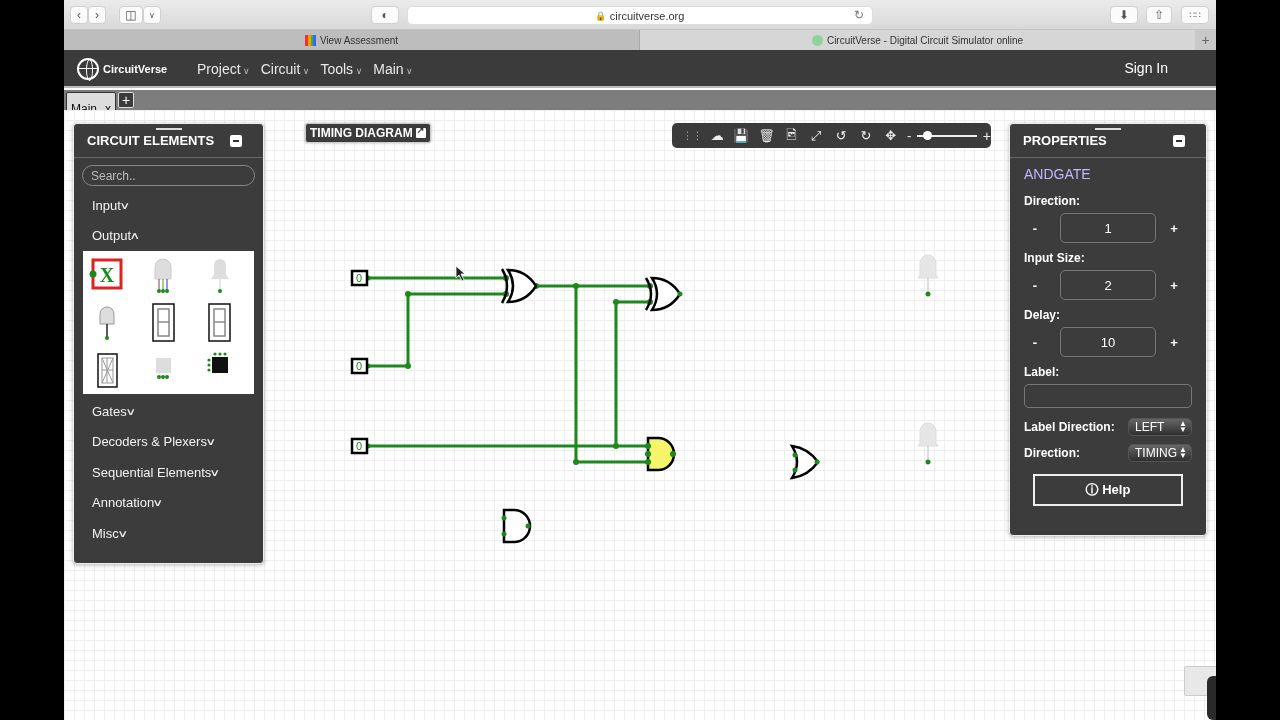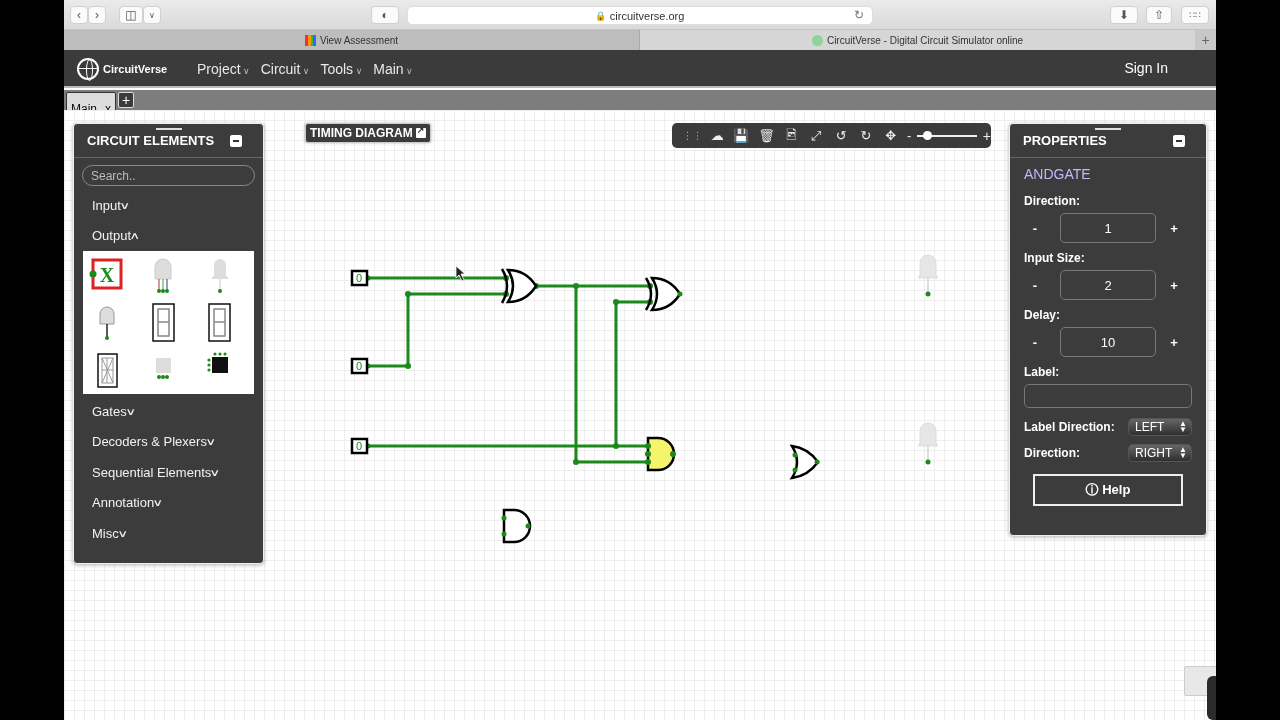--- a/index.html
+++ b/index.html
@@ -376,21 +376,21 @@
       <div class="dirrow">
         <span>Label Direction:</span>
         <span class="dirsel">
           <span>LEFT</span>
           <span class="arr">▲<br>▼</span>
         </span>
       </div>
       <div class="dirrow">
         <span>Direction:</span>
         <span class="dirsel">
-          <span>RIGHT</span>
+          <span>TIMING</span>
           <span class="arr">▲<br>▼</span>
         </span>
       </div>
       <div class="helpbtn">ⓘ Help</div>
     </div>
 
     <div class="corner-btn"></div>
     <div class="corner-dark"></div>
   </div>
 </div>

